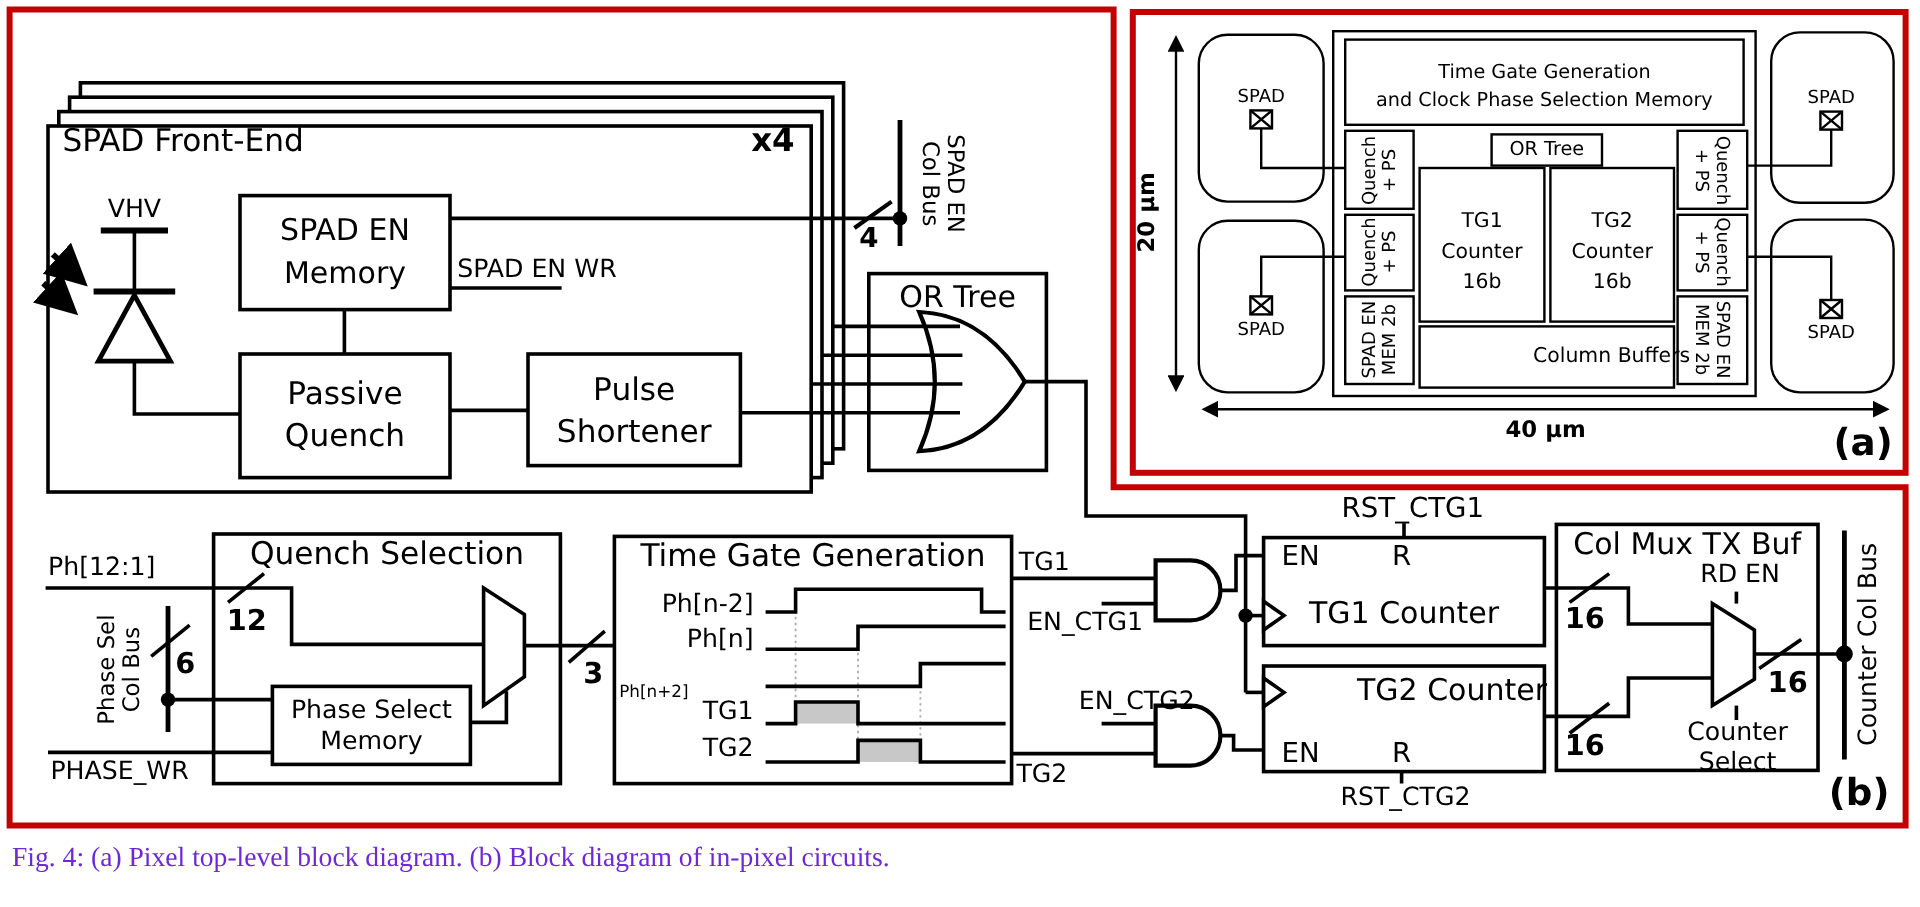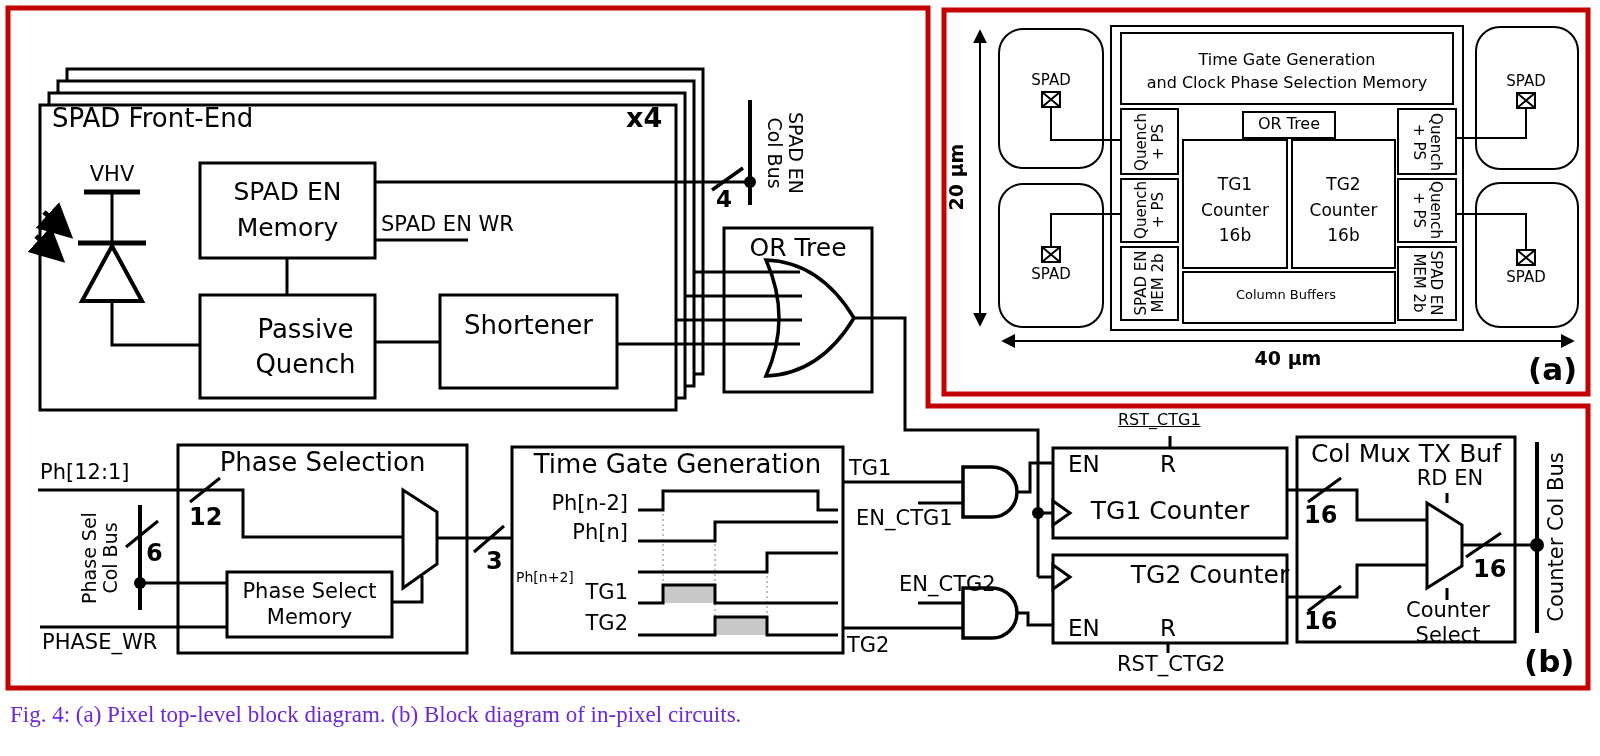--- a/index.html
+++ b/index.html
@@ -206,35 +206,36 @@
 </svg>
 
 <div class="lbl" style="left:52px;top:104px;font-size:26px;">SPAD Front-End</div>
 <div class="lbl b" style="left:626px;top:102px;font-size:27px;">x4</div>
 <div class="lbl c" style="left:86px;top:162px;width:52px;font-size:21px;">VHV</div>
 <div class="lbl c" style="left:200px;top:174px;width:175px;font-size:25px;line-height:1.45;">
   <div>SPAD EN</div>
   <div>Memory</div>
 </div>
 <div class="lbl" style="left:381px;top:212px;font-size:21px;">SPAD EN WR</div>
-<div class="lbl c" style="left:200px;top:312px;width:175px;font-size:26px;line-height:1.35;margin-left:18px;">
+<div class="lbl c" style="left:200px;top:312px;width:175px;font-size:26px;line-height:1.35;">
   <div>Passive</div>
   <div>Quench</div>
 </div>
 <div class="lbl c" style="left:440px;top:308px;width:177px;font-size:26px;line-height:1.35;">
+  <div>Pulse</div>
   <div>Shortener</div>
 </div>
 <div class="lbl b" style="left:716px;top:186px;font-size:23px;">4</div>
 <div class="lbl rot cw" style="left:725px;top:131px;width:120px;height:44px;font-size:19px;">
   <div>SPAD EN</div>
   <div>Col Bus</div>
 </div>
 <div class="lbl c" style="left:724px;top:234px;width:148px;font-size:25px;">OR Tree</div>
 
-<div class="lbl c" style="left:178px;top:448px;width:289px;font-size:26px;">Phase Selection</div>
+<div class="lbl c" style="left:178px;top:448px;width:289px;font-size:26px;">Quench Selection</div>
 <div class="lbl" style="left:40px;top:460px;font-size:21px;">Ph[12:1]</div>
 <div class="lbl b" style="left:189px;top:504px;font-size:24px;">12</div>
 <div class="lbl b" style="left:146px;top:540px;font-size:24px;">6</div>
 <div class="lbl rot ccw" style="left:35px;top:536px;width:130px;height:44px;font-size:19px;">
   <div>Phase Sel</div>
   <div>Col Bus</div>
 </div>
 <div class="lbl" style="left:42px;top:630px;font-size:21px;text-align:center;">PHASE_WR</div>
 <div class="lbl c" style="left:227px;top:578px;width:165px;font-size:21px;line-height:1.25;">
   <div>Phase Select</div>
@@ -246,21 +247,21 @@
 <div class="lbl" style="left:516px;top:491px;width:112px;font-size:21px;text-align:right;">Ph[n-2]</div>
 <div class="lbl" style="left:516px;top:520px;width:112px;font-size:21px;text-align:right;">Ph[n]</div>
 <div class="lbl" style="left:516px;top:549px;width:112px;font-size:14px;text-align:left;margin-top:20px;">Ph[n+2]</div>
 <div class="lbl" style="left:516px;top:580px;width:112px;font-size:21px;text-align:right;">TG1</div>
 <div class="lbl" style="left:516px;top:611px;width:112px;font-size:21px;text-align:right;">TG2</div>
 <div class="lbl" style="left:849px;top:456px;font-size:21px;">TG1</div>
 <div class="lbl" style="left:847px;top:633px;font-size:21px;">TG2</div>
 
 <div class="lbl" style="left:856px;top:506px;font-size:21px;">EN_CTG1</div>
 <div class="lbl" style="left:852px;top:572px;font-size:21px;margin-left:47px;">EN_CTG2</div>
-<div class="lbl" style="left:1118px;top:411px;font-size:16px;text-decoration:underline;">RST_CTG1</div>
+<div class="lbl" style="left:1118px;top:411px;font-size:23px;">RST_CTG1</div>
 <div class="lbl" style="left:1117px;top:652px;font-size:21px;">RST_CTG2</div>
 <div class="lbl" style="left:1068px;top:451px;font-size:23px;">EN</div>
 <div class="lbl" style="left:1160px;top:451px;font-size:23px;">R</div>
 <div class="lbl c" style="left:1053px;top:497px;width:234px;font-size:25px;">TG1 Counter</div>
 <div class="lbl c" style="left:1053px;top:561px;width:234px;font-size:25px;margin-left:40px;">TG2 Counter</div>
 <div class="lbl" style="left:1068px;top:615px;font-size:23px;">EN</div>
 <div class="lbl" style="left:1160px;top:615px;font-size:23px;">R</div>
 
 <div class="lbl c" style="left:1297px;top:440px;width:218px;font-size:25px;">Col Mux TX Buf</div>
 <div class="lbl c" style="left:1400px;top:466px;width:100px;font-size:21px;">RD EN</div>
@@ -292,21 +293,21 @@
 <div class="lbl c" style="left:1183px;top:172px;width:104px;font-size:17px;line-height:1.5;">
   <div>TG1</div>
   <div>Counter</div>
   <div>16b</div>
 </div>
 <div class="lbl c" style="left:1292px;top:172px;width:103px;font-size:17px;line-height:1.5;">
   <div>TG2</div>
   <div>Counter</div>
   <div>16b</div>
 </div>
-<div class="lbl c" style="left:1180px;top:288px;width:212px;font-size:13px;">Column Buffers</div>
+<div class="lbl c" style="left:1237px;top:288px;width:212px;font-size:17px;">Column Buffers</div>
 
 <div class="lbl rot ccw" style="left:1117px;top:121px;width:65px;height:42px;font-size:15px;">
   <div>Quench</div>
   <div>+ PS</div>
 </div>
 <div class="lbl rot ccw" style="left:1117px;top:189px;width:65px;height:42px;font-size:15px;">
   <div>Quench</div>
   <div>+ PS</div>
 </div>
 <div class="lbl rot ccw" style="left:1112px;top:262px;width:75px;height:42px;font-size:15px;">

